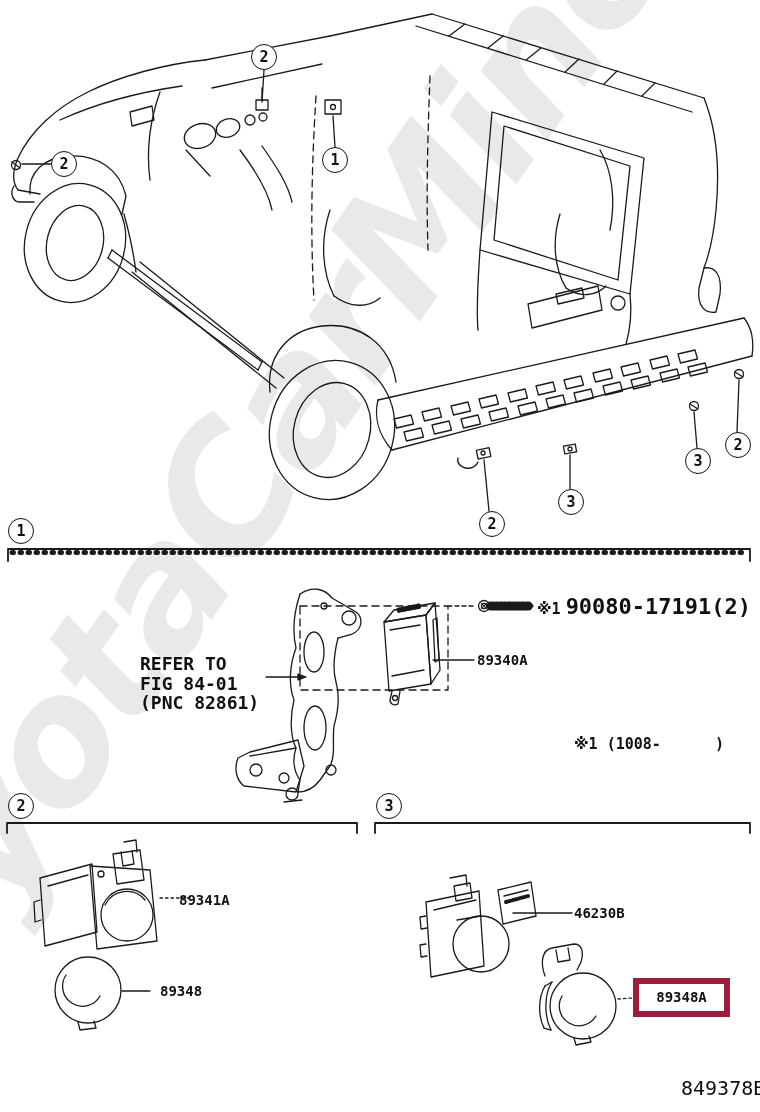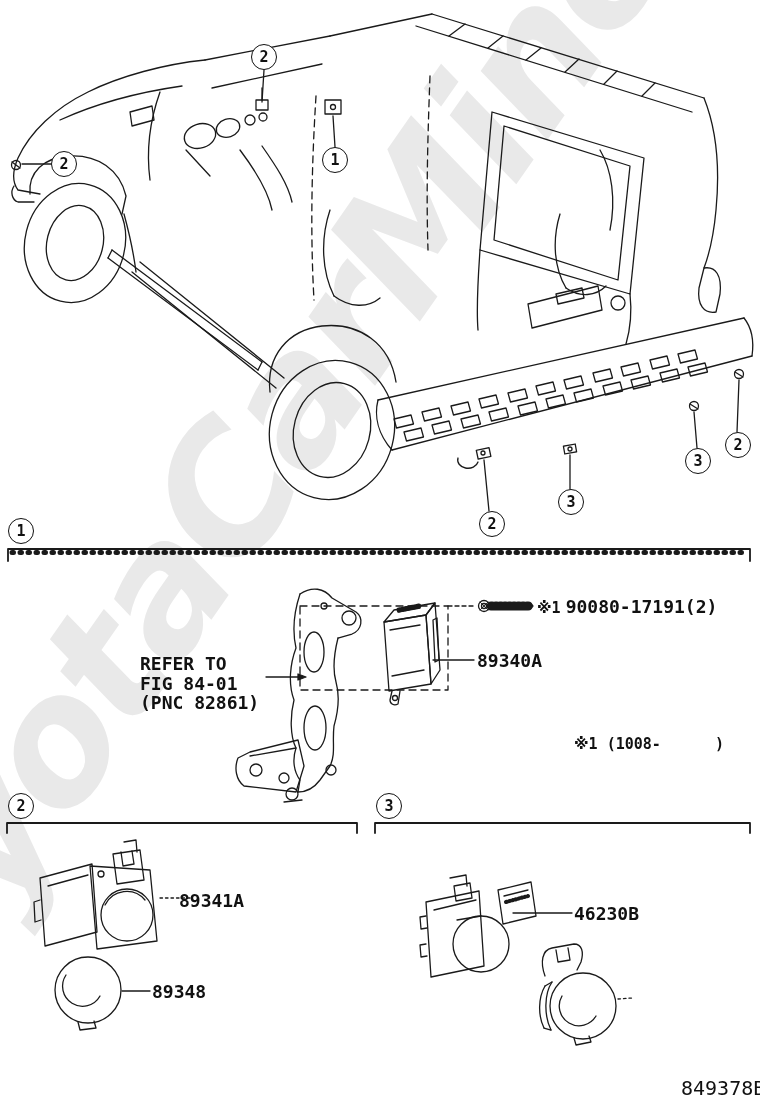--- a/index.html
+++ b/index.html
@@ -8,22 +8,22 @@
   .watermark{position:absolute;left:-90px;top:925px;width:1700px;z-index:0;
         font-family:"DejaVu Sans",sans-serif;font-style:italic;font-weight:bold;
         font-size:172px;line-height:172px;letter-spacing:-5px;color:#e9e9e9;
         transform:rotate(-55deg);transform-origin:0 100%;white-space:nowrap;}
   svg.art{position:absolute;left:0;top:0;z-index:1;}
   .ov{position:absolute;z-index:2;}
   .callout{width:26px;height:26px;border:1.5px solid #111;border-radius:50%;background:#fff;
         box-sizing:border-box;display:flex;align-items:center;justify-content:center;
         font-size:15px;font-weight:bold;}
   .pn{font-weight:bold;white-space:pre;}
-  .pn-21{font-size:18px;line-height:21px;}
-  .pn-19{font-size:18px;line-height:19px;}
+  .pn-21{font-size:14px;line-height:21px;}
+  .pn-19{font-size:22px;line-height:19px;}
   .pn-15{font-size:15px;line-height:15px;}
   .refer{font-size:18px;line-height:19.5px;font-weight:bold;white-space:pre;}
   .screw-note{display:flex;align-items:baseline;gap:5px;}
   .hlbox{left:633px;top:978px;width:97px;height:39px;border:6px solid #9e1c3e;background:#fff;
         box-sizing:border-box;display:flex;align-items:center;justify-content:center;}
   .footer-num{font-size:20px;font-weight:normal;}
 </style>
 </head>
 <body>
 
@@ -297,19 +297,22 @@
   </div>
   <div class="ov pn pn-21" style="left:477px;top:650px">89340A</div>
   <div class="ov" style="left:140px;top:654px">
     <div class="refer">REFER TO</div>
     <div class="refer">FIG 84-01</div>
     <div class="refer">(PNC 82861)</div>
   </div>
   <div class="ov pn pn-15" style="left:574px;top:737px">※1 (1008-      )</div>
 
   <div class="ov pn pn-21" style="left:179px;top:890px">89341A</div>
-  <div class="ov pn pn-21" style="left:152px;top:981px">89348</div>
+  <div class="ov pn pn-21" style="left:160px;top:981px">89348</div>
 
   <div class="ov pn pn-21" style="left:574px;top:903px">46230B</div>
+  <div class="ov hlbox">
+    <span class="pn pn-21">89348A</span>
+  </div>
 
   <div class="ov footer-num" style="left:681px;top:1076px">849378B</div>
 
 </div>
 
 </body></html>

